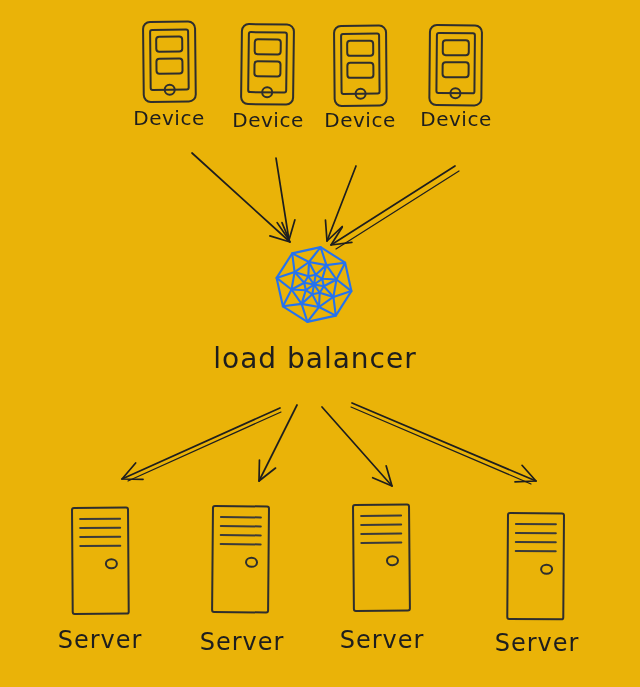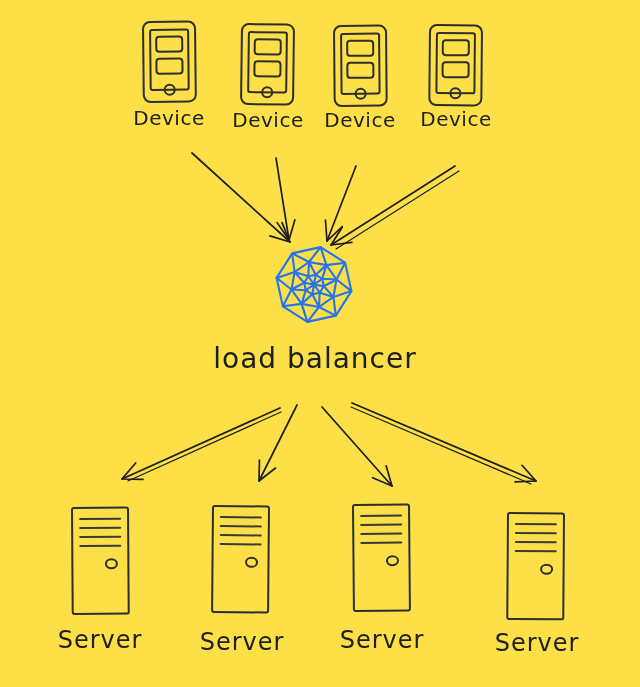--- a/index.html
+++ b/index.html
@@ -4,21 +4,21 @@
 <style>
   html, body {
     margin: 0;
     padding: 0;
     background: #ffffff;
   }
   .stage {
     position: relative;
     width: 640px;
     height: 687px;
-    background: #fde047;
+    background: #eab308;
     overflow: hidden;
   }
   svg { display: block; }
   .icon-stroke {
     fill: none;
     stroke: #2e2e2e;
     stroke-width: 2;
     stroke-linecap: round;
     stroke-linejoin: round;
   }

